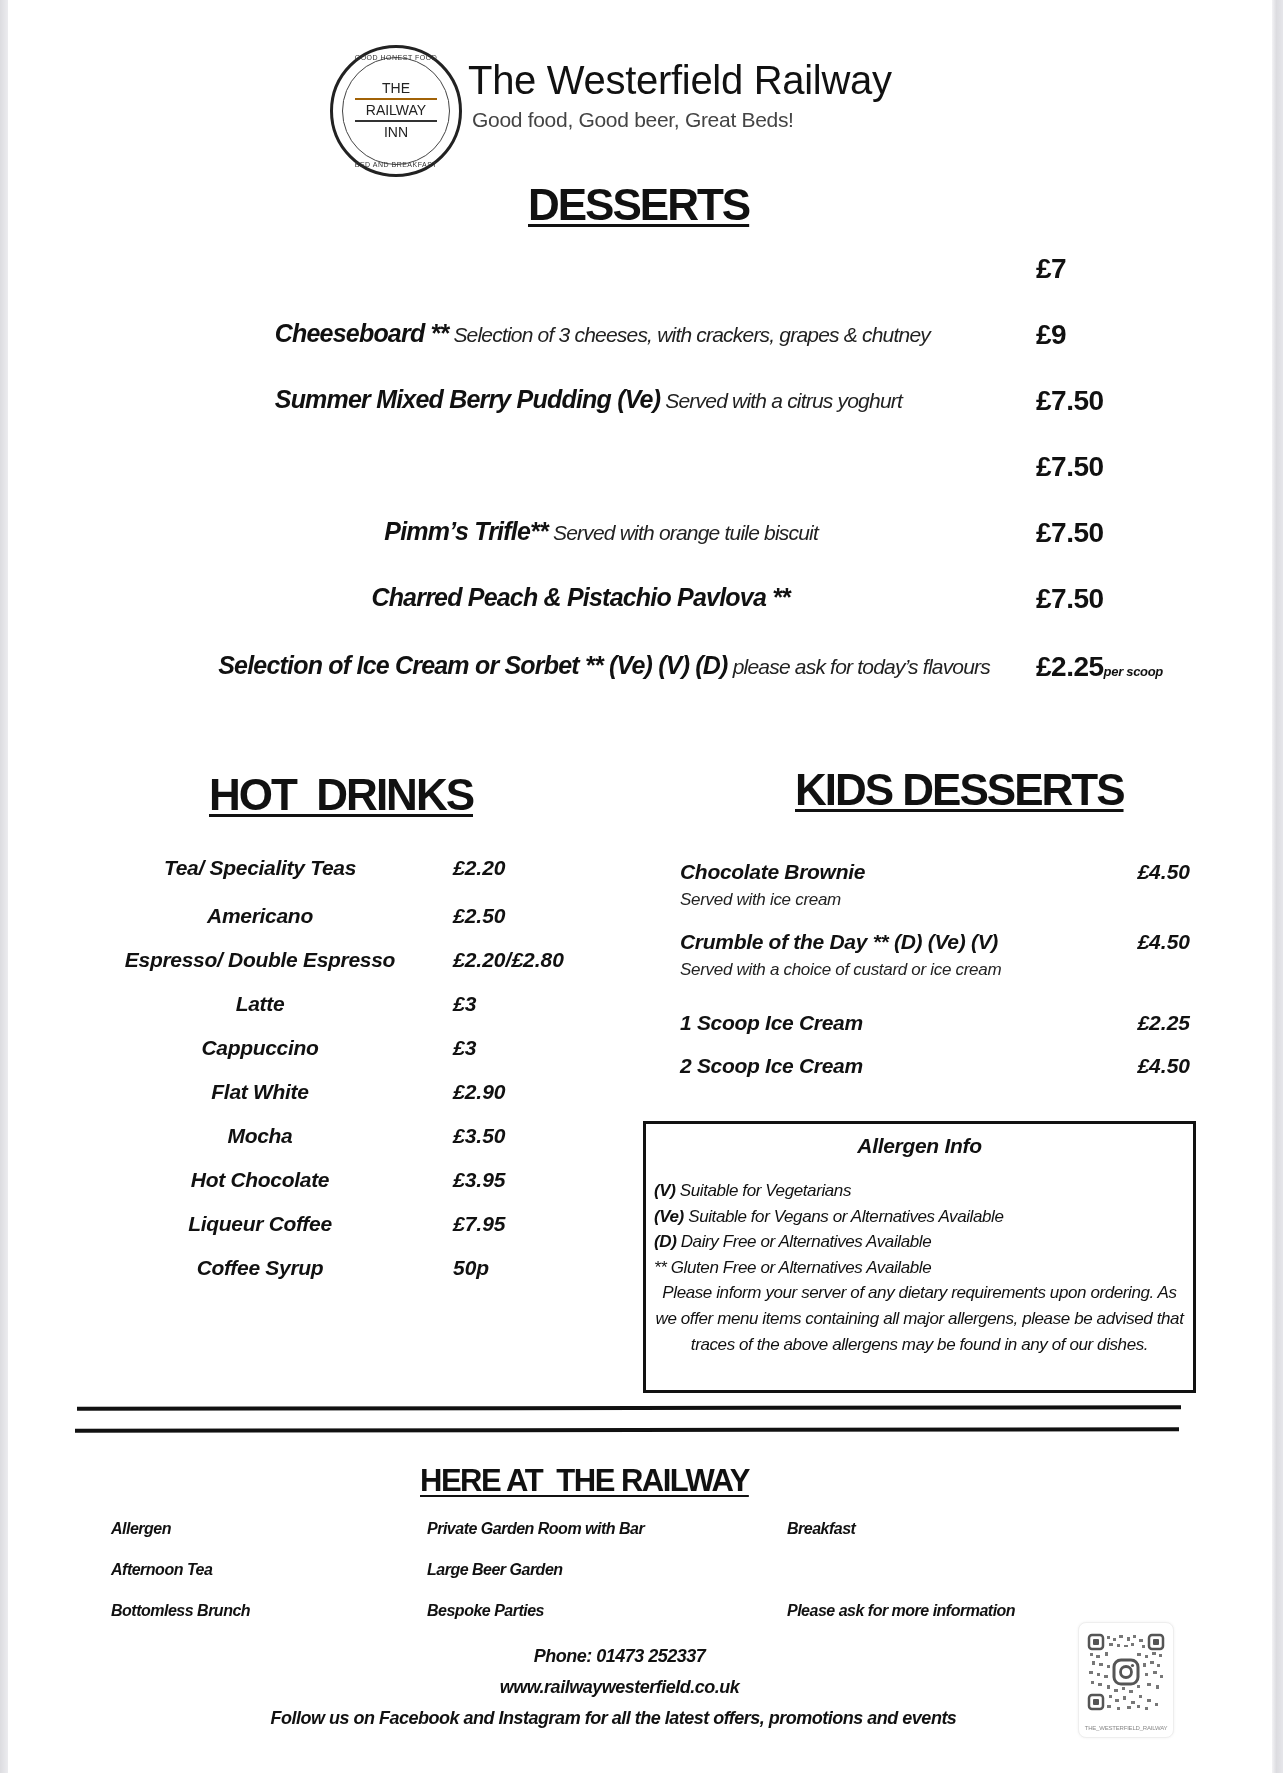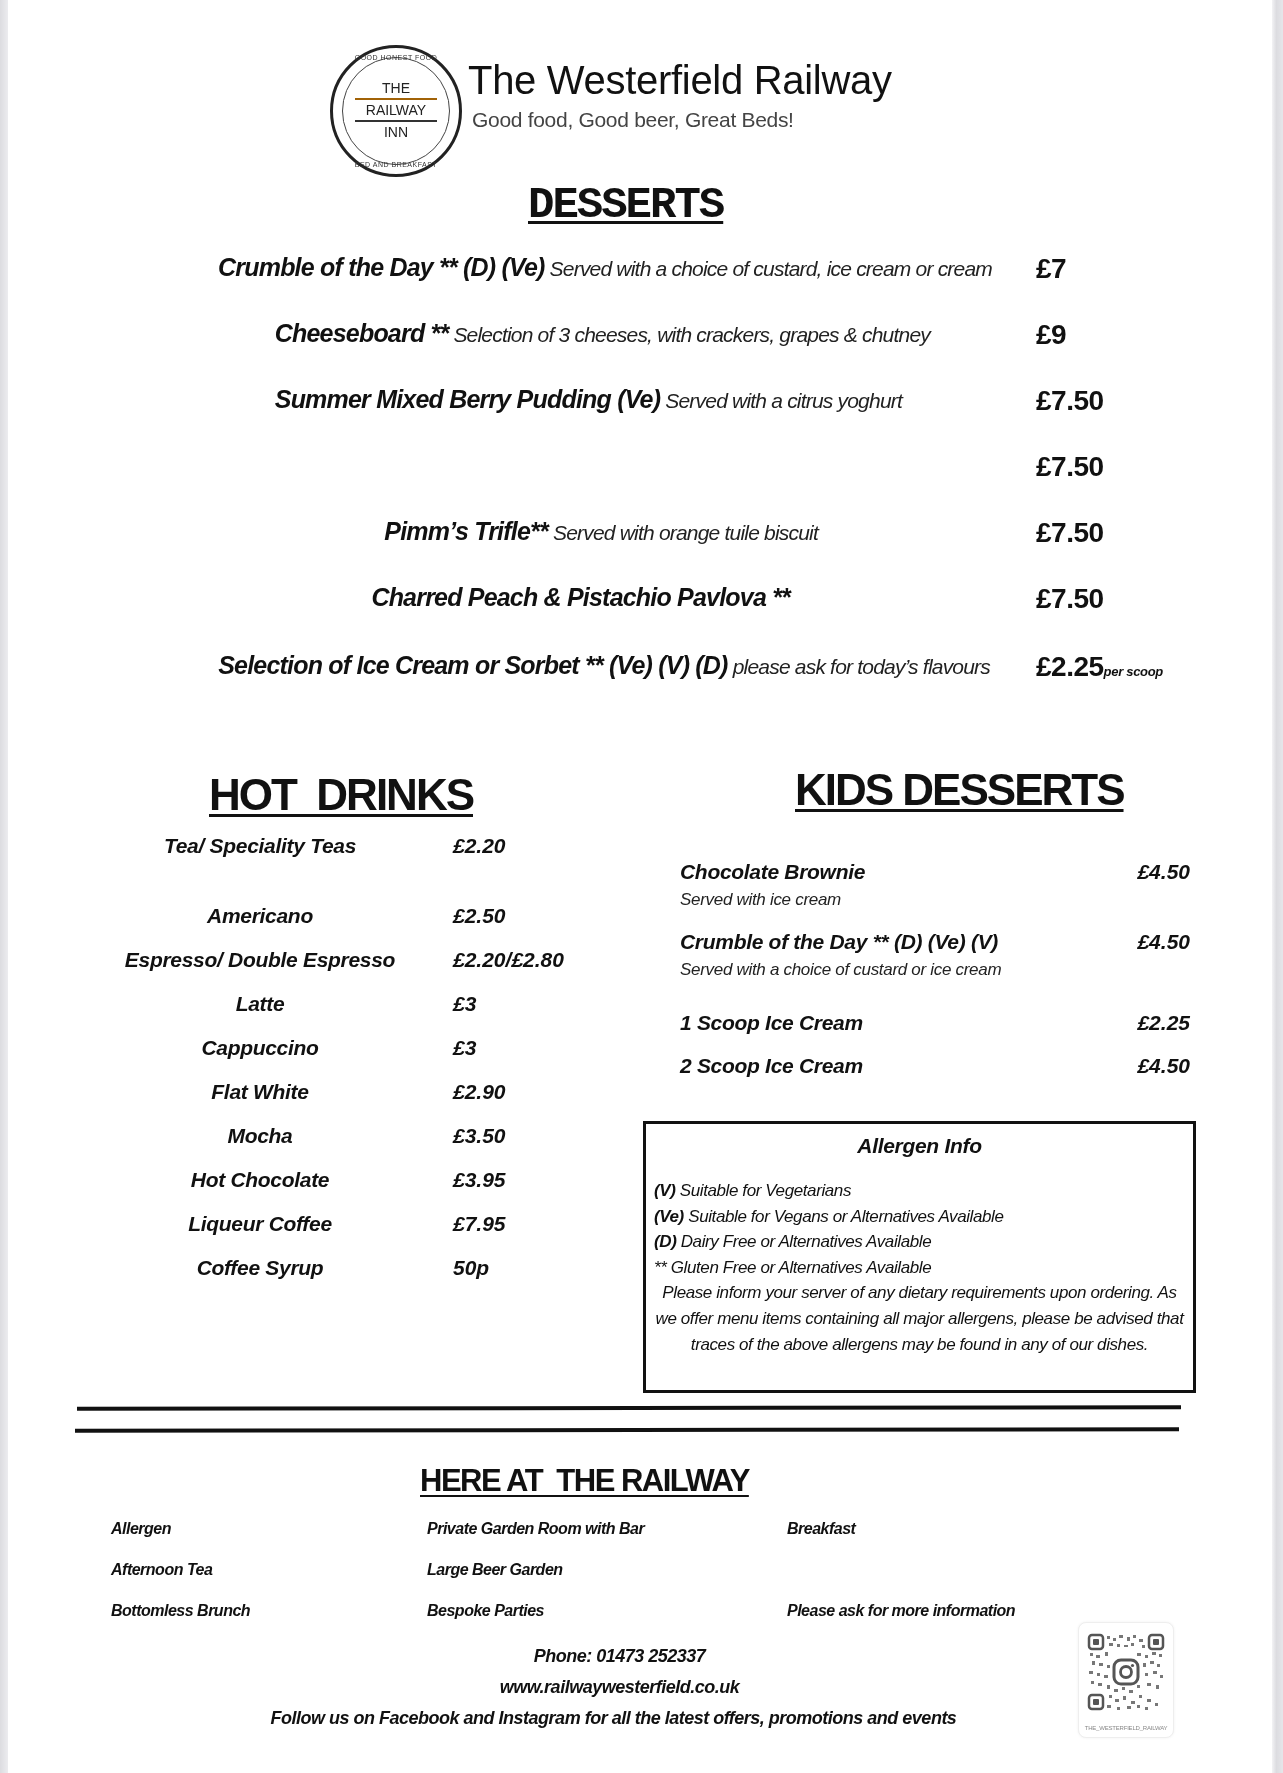--- a/index.html
+++ b/index.html
@@ -15,21 +15,21 @@
   .logo-ring-text { position: absolute; width: 100%; text-align: center; font-size: 7px; letter-spacing: 0.5px; color: #333; font-family: "Liberation Sans", sans-serif; }
   .logo-ring-top { top: 6px; }
   .logo-ring-bottom { bottom: 6px; }
   .logo-center { position: absolute; left: 22px; right: 22px; top: 30px; text-align: center; font-size: 14px; line-height: 20px; color: #222; font-family: "Liberation Sans", sans-serif; }
   .logo-center .sep { border-top: 2px solid #a16207; border-bottom: 2px solid #333; }
 
   .brand-title { position: absolute; left: 468px; top: 58px; font-size: 40px; font-family: "Liberation Sans", sans-serif; color: #111; letter-spacing: -0.3px; white-space: nowrap; }
   .brand-sub { position: absolute; left: 472px; top: 108px; font-size: 21px; color: #444; font-family: "Liberation Sans", sans-serif; white-space: nowrap; letter-spacing: -0.3px; }
 
   .section-title { position: absolute; font-family: "Liberation Sans", sans-serif; font-weight: bold; text-decoration: underline; text-decoration-thickness: 3px; text-underline-offset: 4px; color: #111; letter-spacing: -2px; white-space: nowrap; }
-  .t-desserts { left: 528px; top: 180px; font-size: 44px; font-family: Liberation Mono, monospace; }
+  .t-desserts { left: 528px; top: 180px; font-size: 44px; }
   .t-hot { left: 209px; top: 770px; font-size: 44px; }
   .t-kids { left: 795px; top: 765px; font-size: 44px; }
   .t-here { left: 420px; top: 1463px; font-size: 31px; letter-spacing: -1.5px; text-decoration-thickness: 2px; }
 
   
   .dessert-row { position: absolute; left: 110px; width: 1060px; height: 40px; }
   .dessert-main { position: absolute; right: 198px; top: 0; white-space: nowrap; font-family: "Liberation Sans Narrow", "Liberation Sans", sans-serif; font-style: italic; }
   .dessert-name { font-weight: bold; font-size: 25px; transform-origin: left; letter-spacing: -0.8px; }
   .dessert-desc { font-size: 21px; letter-spacing: -0.8px; color: #222; }
   .dessert-price { position: absolute; left: 926px; top: 0; font-weight: bold; font-size: 28px; white-space: nowrap; letter-spacing: -0.5px; }
@@ -83,21 +83,20 @@
     <div>INN</div>
   </div>
   <div class="logo-ring-text logo-ring-bottom">BED AND BREAKFAST</div>
 </div>
 <div class="brand-title">The Westerfield Railway</div>
 <div class="brand-sub">Good food, Good beer, Great Beds!</div>
 
 <div class="section-title t-desserts">DESSERTS</div>
 
 <div class="dessert-row" style="top:253px;">
-  <div class="dessert-main" style="right:178px;"><span class="dessert-name">Crumble of the Day  ** (D) (Ve)</span><span class="dessert-desc"> Served with a choice of custard, ice cream or cream</span></div>
   <div class="dessert-price">£7</div>
 </div>
 <div class="dessert-row" style="top:319px;">
   <div class="dessert-main" style="right:240px;"><span class="dessert-name">Cheeseboard **</span><span class="dessert-desc"> Selection of 3 cheeses, with crackers, grapes &amp; chutney</span></div>
   <div class="dessert-price">£9</div>
 </div>
 <div class="dessert-row" style="top:385px;">
   <div class="dessert-main" style="right:268px;"><span class="dessert-name">Summer Mixed Berry Pudding (Ve)</span><span class="dessert-desc"> Served with a citrus yoghurt</span></div>
   <div class="dessert-price">£7.50</div>
 </div>
@@ -112,21 +111,21 @@
   <div class="dessert-main" style="right:380px;"><span class="dessert-name">Charred Peach &amp; Pistachio Pavlova **</span><span class="dessert-desc"></span></div>
   <div class="dessert-price">£7.50</div>
 </div>
 <div class="dessert-row" style="top:651px;">
   <div class="dessert-main" style="right:180px;"><span class="dessert-name">Selection of  Ice Cream or Sorbet ** (Ve) (V) (D)</span><span class="dessert-desc">  please ask for today’s flavours</span></div>
   <div class="dessert-price"><span>£2.25</span><span class="per-scoop">per scoop</span></div>
 </div>
 
 <div class="section-title t-hot" style="white-space:pre;">HOT  DRINKS</div>
 
-<div class="drink-row" style="top:834px;">
+<div class="drink-row" style="top:856px;">
     <span class="drink-name">Tea/ Speciality Teas</span>
     <span class="drink-price">£2.20</span>
   </div>
 <div class="drink-row" style="top:904px;">
     <span class="drink-name">Americano</span>
     <span class="drink-price">£2.50</span>
   </div>
 <div class="drink-row" style="top:948px;">
     <span class="drink-name">Espresso/ Double Espresso</span>
     <span class="drink-price">£2.20/£2.80</span>

